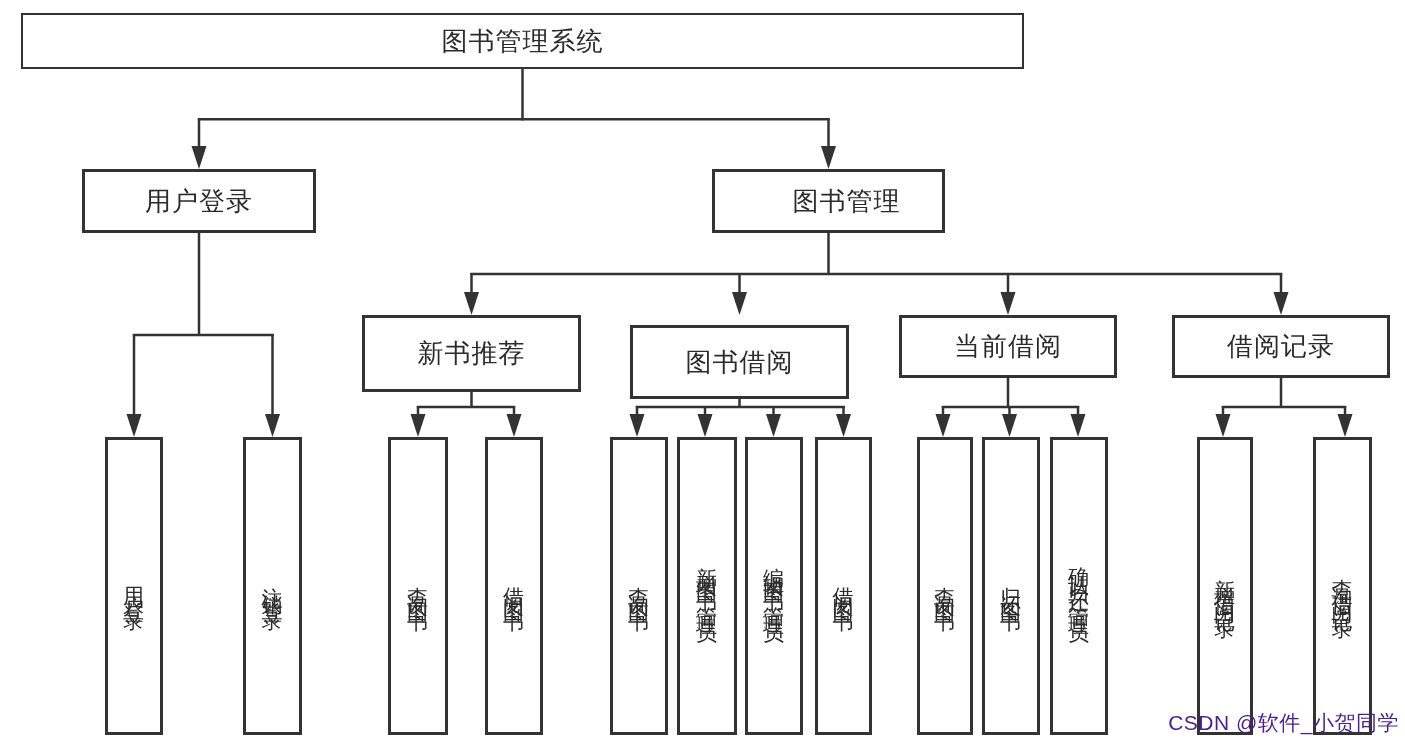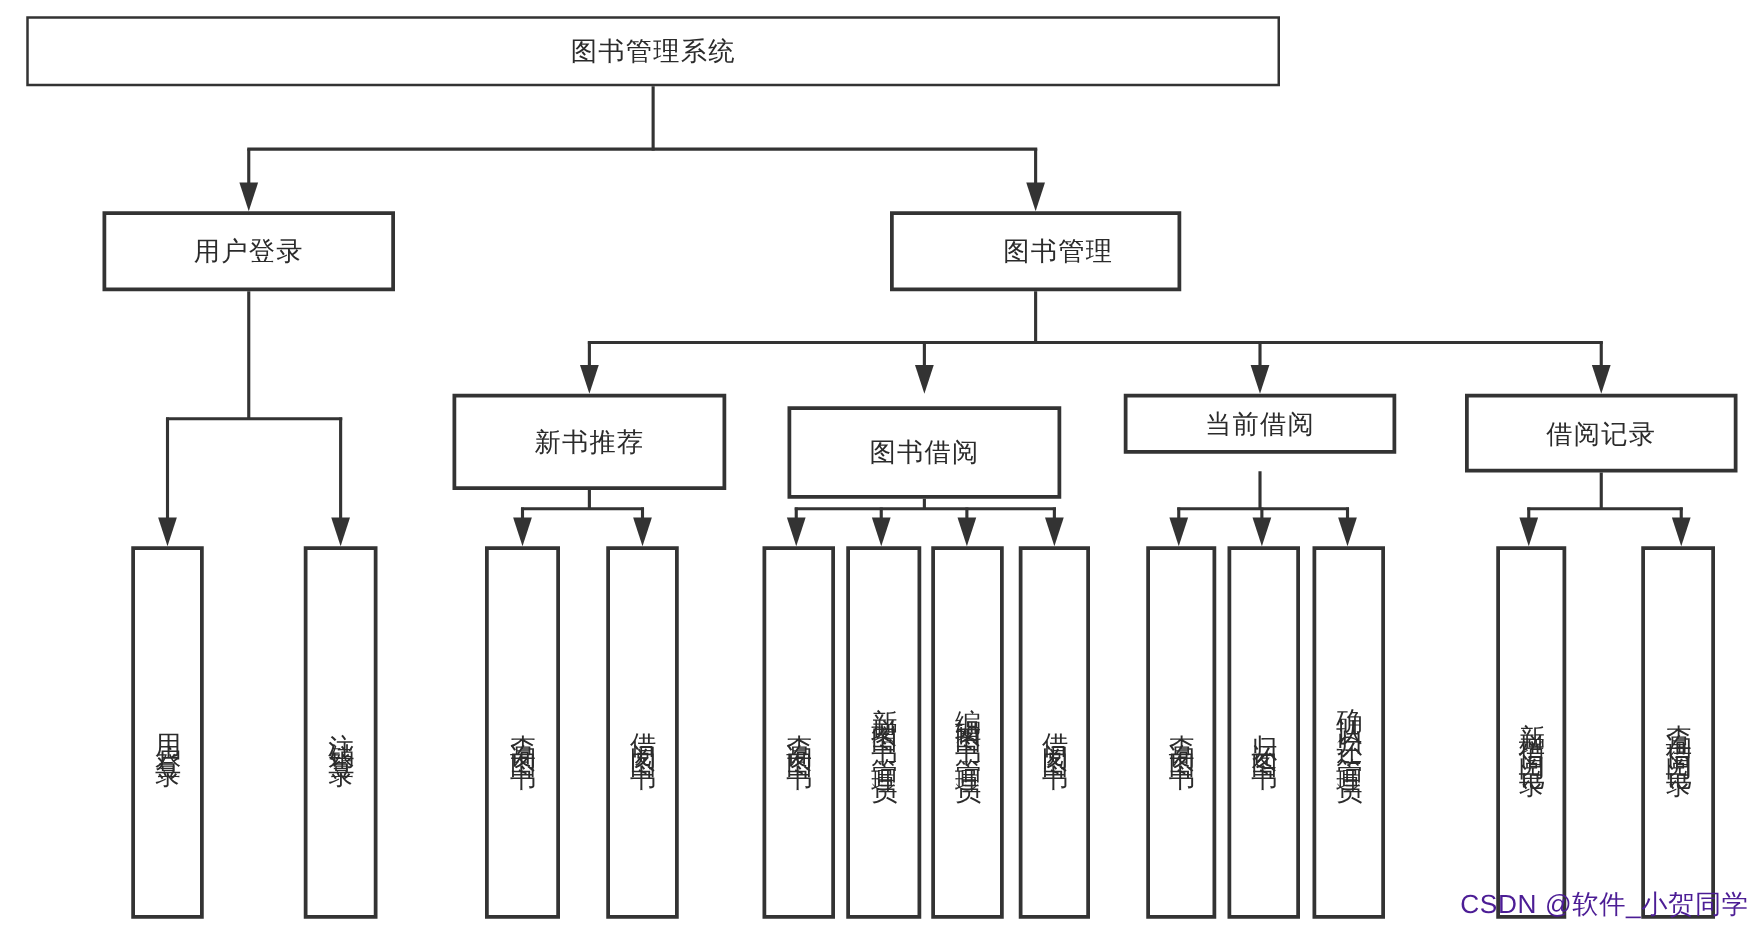--- a/index.html
+++ b/index.html
@@ -26,21 +26,21 @@
     box-sizing: border-box;
     background: #ffffff;
     border: 3px solid #333333;
     display: flex;
     align-items: center;
     justify-content: center;
     z-index: 2;
   }
   .node.thin { border-width: 2px; }
   .hlabel {
-    font-size: 21px;
+    font-size: 26px;
     color: #2b2b2b;
     letter-spacing: 1px;
     white-space: nowrap;
   }
   .vlabel {
     writing-mode: vertical-rl;
     text-orientation: mixed;
     font-size: 21px;
     color: #2b2b2b;
     letter-spacing: 8px;
@@ -151,21 +151,21 @@
   <div class="node" style="left:712px; top:169px; width:233px; height:64px;padding-left:36px;">
     <span class="hlabel">图书管理</span>
   </div>
 
   <div class="node" style="left:362px; top:315px; width:219px; height:77px;">
     <span class="hlabel">新书推荐</span>
   </div>
   <div class="node" style="left:630px; top:315px; width:219px; height:74px;margin-top:10px;">
     <span class="hlabel">图书借阅</span>
   </div>
-  <div class="node" style="left:899px; top:315px; width:218px; height:48px;">
+  <div class="node" style="left:899px; top:315px; width:218px; height:63px;">
     <span class="hlabel">当前借阅</span>
   </div>
   <div class="node" style="left:1172px; top:315px; width:218px; height:63px;">
     <span class="hlabel">借阅记录</span>
   </div>
 
   <div class="node" style="left:105px; top:437px; width:58px; height:298px;">
     <span class="vlabel">用户登录</span>
   </div>
   <div class="node" style="left:243px; top:437px; width:59px; height:298px;">

